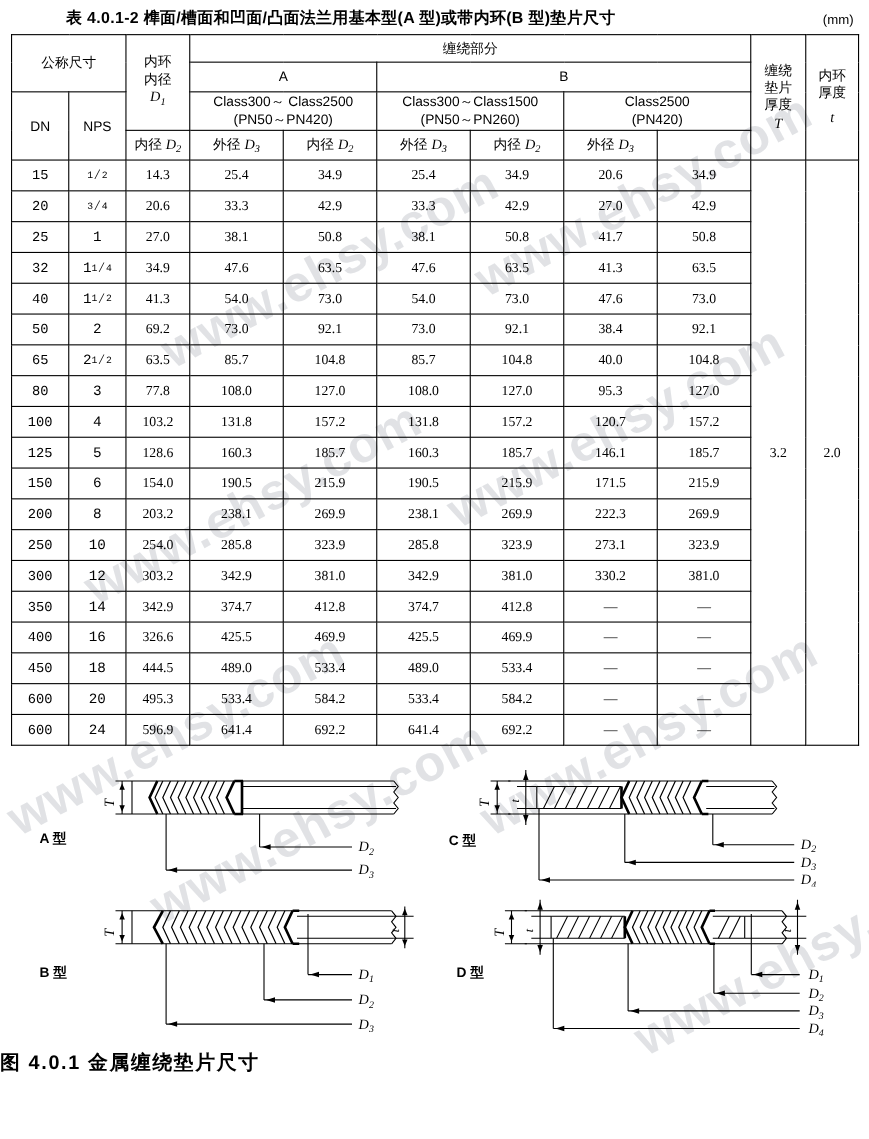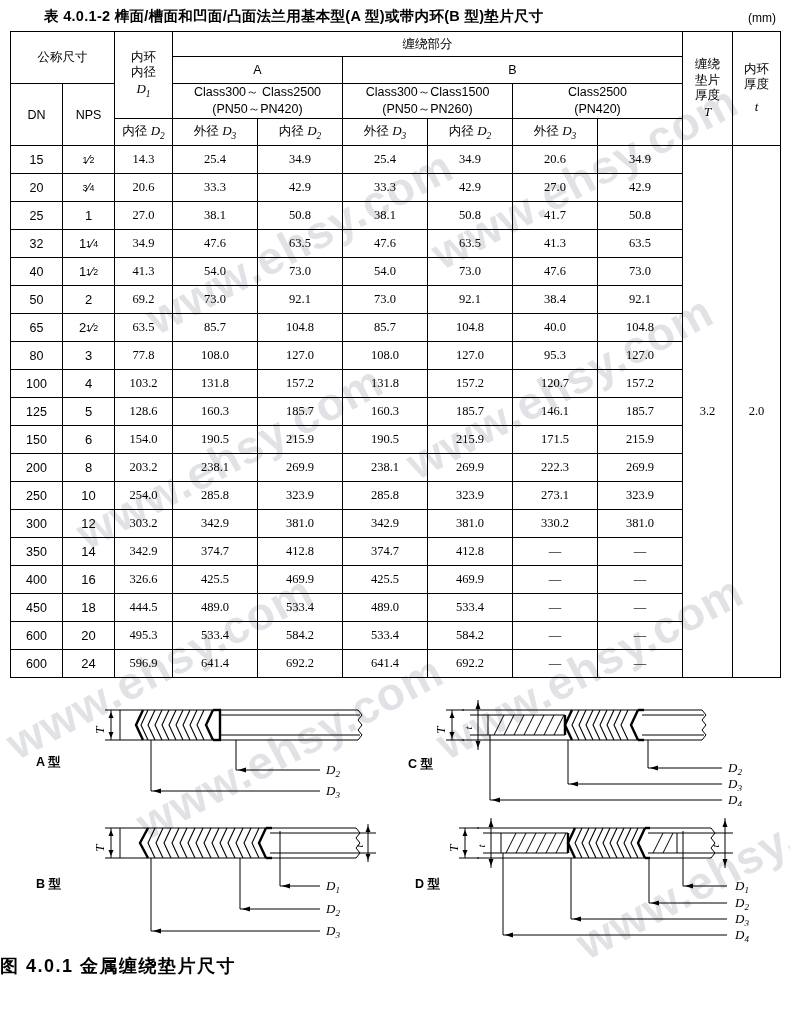--- a/index.html
+++ b/index.html
@@ -34,21 +34,21 @@
   .wm4{left:390px;top:360px;font-size:46px;}
   .wm5{left:120px;top:720px;font-size:46px;}
   .wm6{left:420px;top:640px;font-size:46px;}
   .wm7{left:-10px;top:640px;font-size:46px;}
   .wm8{left:560px;top:840px;font-size:46px;}
 
   
   .title-row{
     position:relative;z-index:10;
     display:flex;align-items:flex-end;
-    padding:7px 14px 5px 44px;
+    padding:7px 14px 5px 60px;
   }
   .table-title{
     font-family:"Liberation Sans", sans-serif;
     font-weight:bold;font-size:14.5px;
     letter-spacing:.3px;
     white-space:nowrap;
   }
   .unit-note{
     margin-left:auto;
     font-size:12px;
@@ -76,21 +76,21 @@
   table.main th{
     font-family:"Liberation Sans", sans-serif;
     font-size:12.5px;
   }
   .hdr-cn{font-family:"Liberation Sans", sans-serif;font-weight:bold;font-size:12.5px;}
   .hdr-lat{font-family:"Liberation Serif", serif;font-size:13px;}
   .hdr-class{font-family:"Liberation Serif", serif;font-size:12px;line-height:1.35;margin-left:24px;}
   .sub{font-size:.72em;vertical-align:sub;}
   .ital{font-style:italic;}
   td.data{font-family:"Liberation Serif", serif;font-size:13px;height:27px;}
-  td.dn{font-family:Liberation Sans, sans-serif;font-size:13px;}
+  td.dn{font-family:Liberation Mono, monospace;font-size:13px;}
   .frac{display:inline-flex;align-items:center;font-size:13px;}
   .frac sup{font-size:.68em;vertical-align:super;}
   .frac sub{font-size:.68em;vertical-align:sub;}
   .fracslash{font-size:1em;}
   .dash{font-size:14px;}
   .vstack{line-height:1.25;}
 
   
   .figures{position:relative;z-index:10;margin-top:10px;height:262px;}
   .fig{position:absolute;}

